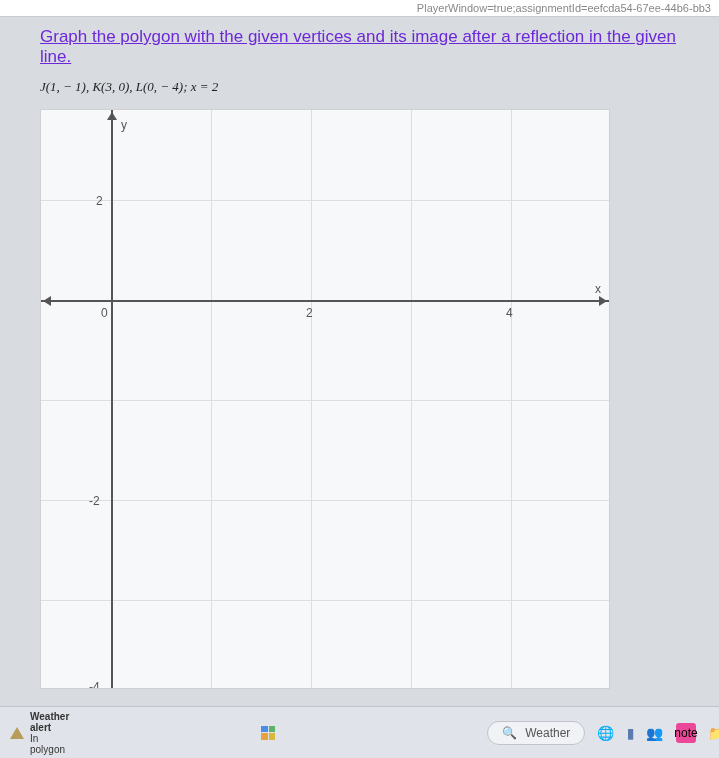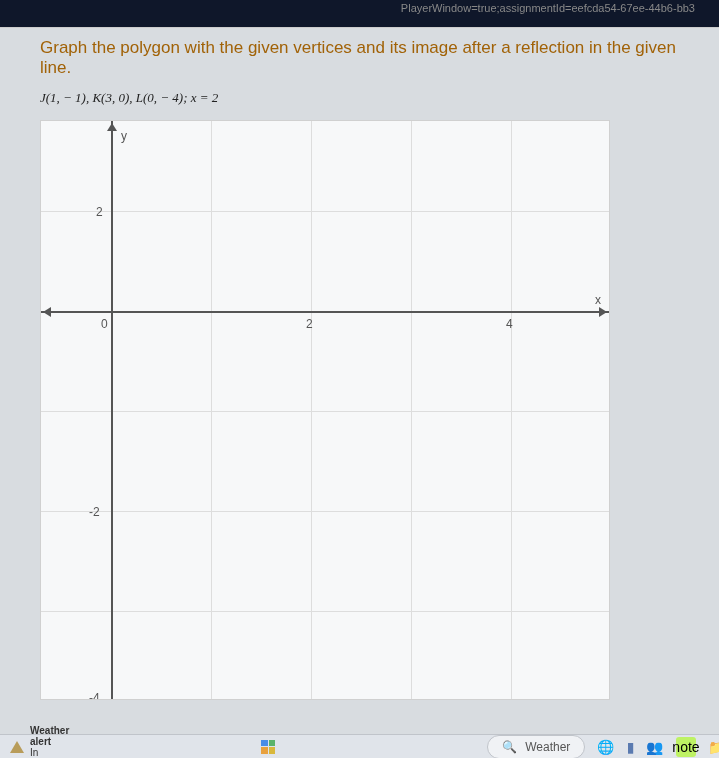--- a/index.html
+++ b/index.html
@@ -5,35 +5,36 @@
 * { box-sizing: border-box; margin: 0; padding: 0; }
 body {
   width: 719px;
   height: 758px;
   font-family: Arial, sans-serif;
   background: #d8dce0;
   overflow: hidden;
   position: relative;
 }
 .url-bar {
-  background: #0f172a;
+  background: #ffffff;
   color: #888;
   font-size: 11px;
-  padding: 2px 24px;
+  padding: 2px 8px;
   text-align: right;
-  height: 28px;
+  height: 17px;
   border-bottom: 1px solid #ccc;
 }
 .content {
   padding: 10px 20px 0 40px;
 }
 .question {
   font-size: 17px;
-  color: #a16207;
+  color: #6d28d9;
   margin-bottom: 12px;
+  text-decoration: underline;
 }
 .vertices {
   font-size: 13px;
   color: #222;
   font-family: 'Times New Roman', serif;
   font-style: italic;
   margin-bottom: 14px;
 }
 .toolbar {
   display: flex;
@@ -132,21 +133,21 @@
   border-right: 5px solid transparent;
   border-bottom: 8px solid #555;
   left: 66px;
   top: 2px;
 }
 .taskbar {
   position: absolute;
   bottom: 0;
   left: 0;
   right: 0;
-  height: 24px;
+  height: 52px;
   background: #e0e4ea;
   display: flex;
   align-items: center;
   padding: 0 10px;
   gap: 12px;
   border-top: 1px solid #c0c4ca;
 }
 .weather {
   display: flex;
   align-items: center;
@@ -249,16 +250,16 @@
         <span></span>
       </div>
   </div>
   <div class="search-box">
     <span>🔍</span>
     <span>Weather</span>
   </div>
   <div class="tb-icon">🌐</div>
   <div class="tb-icon" style="color:#5a7ab0">▮</div>
   <div class="tb-icon" style="color:#6b5fa8">👥</div>
-  <div class="tb-icon" style="background:#bef264;border-radius:3px;font-size:14px">note</div>
+  <div class="tb-icon" style="background:#ec4899;border-radius:3px;font-size:12px">note</div>
   <div class="tb-icon">📁</div>
 
 </div>
 
 </body></html>

